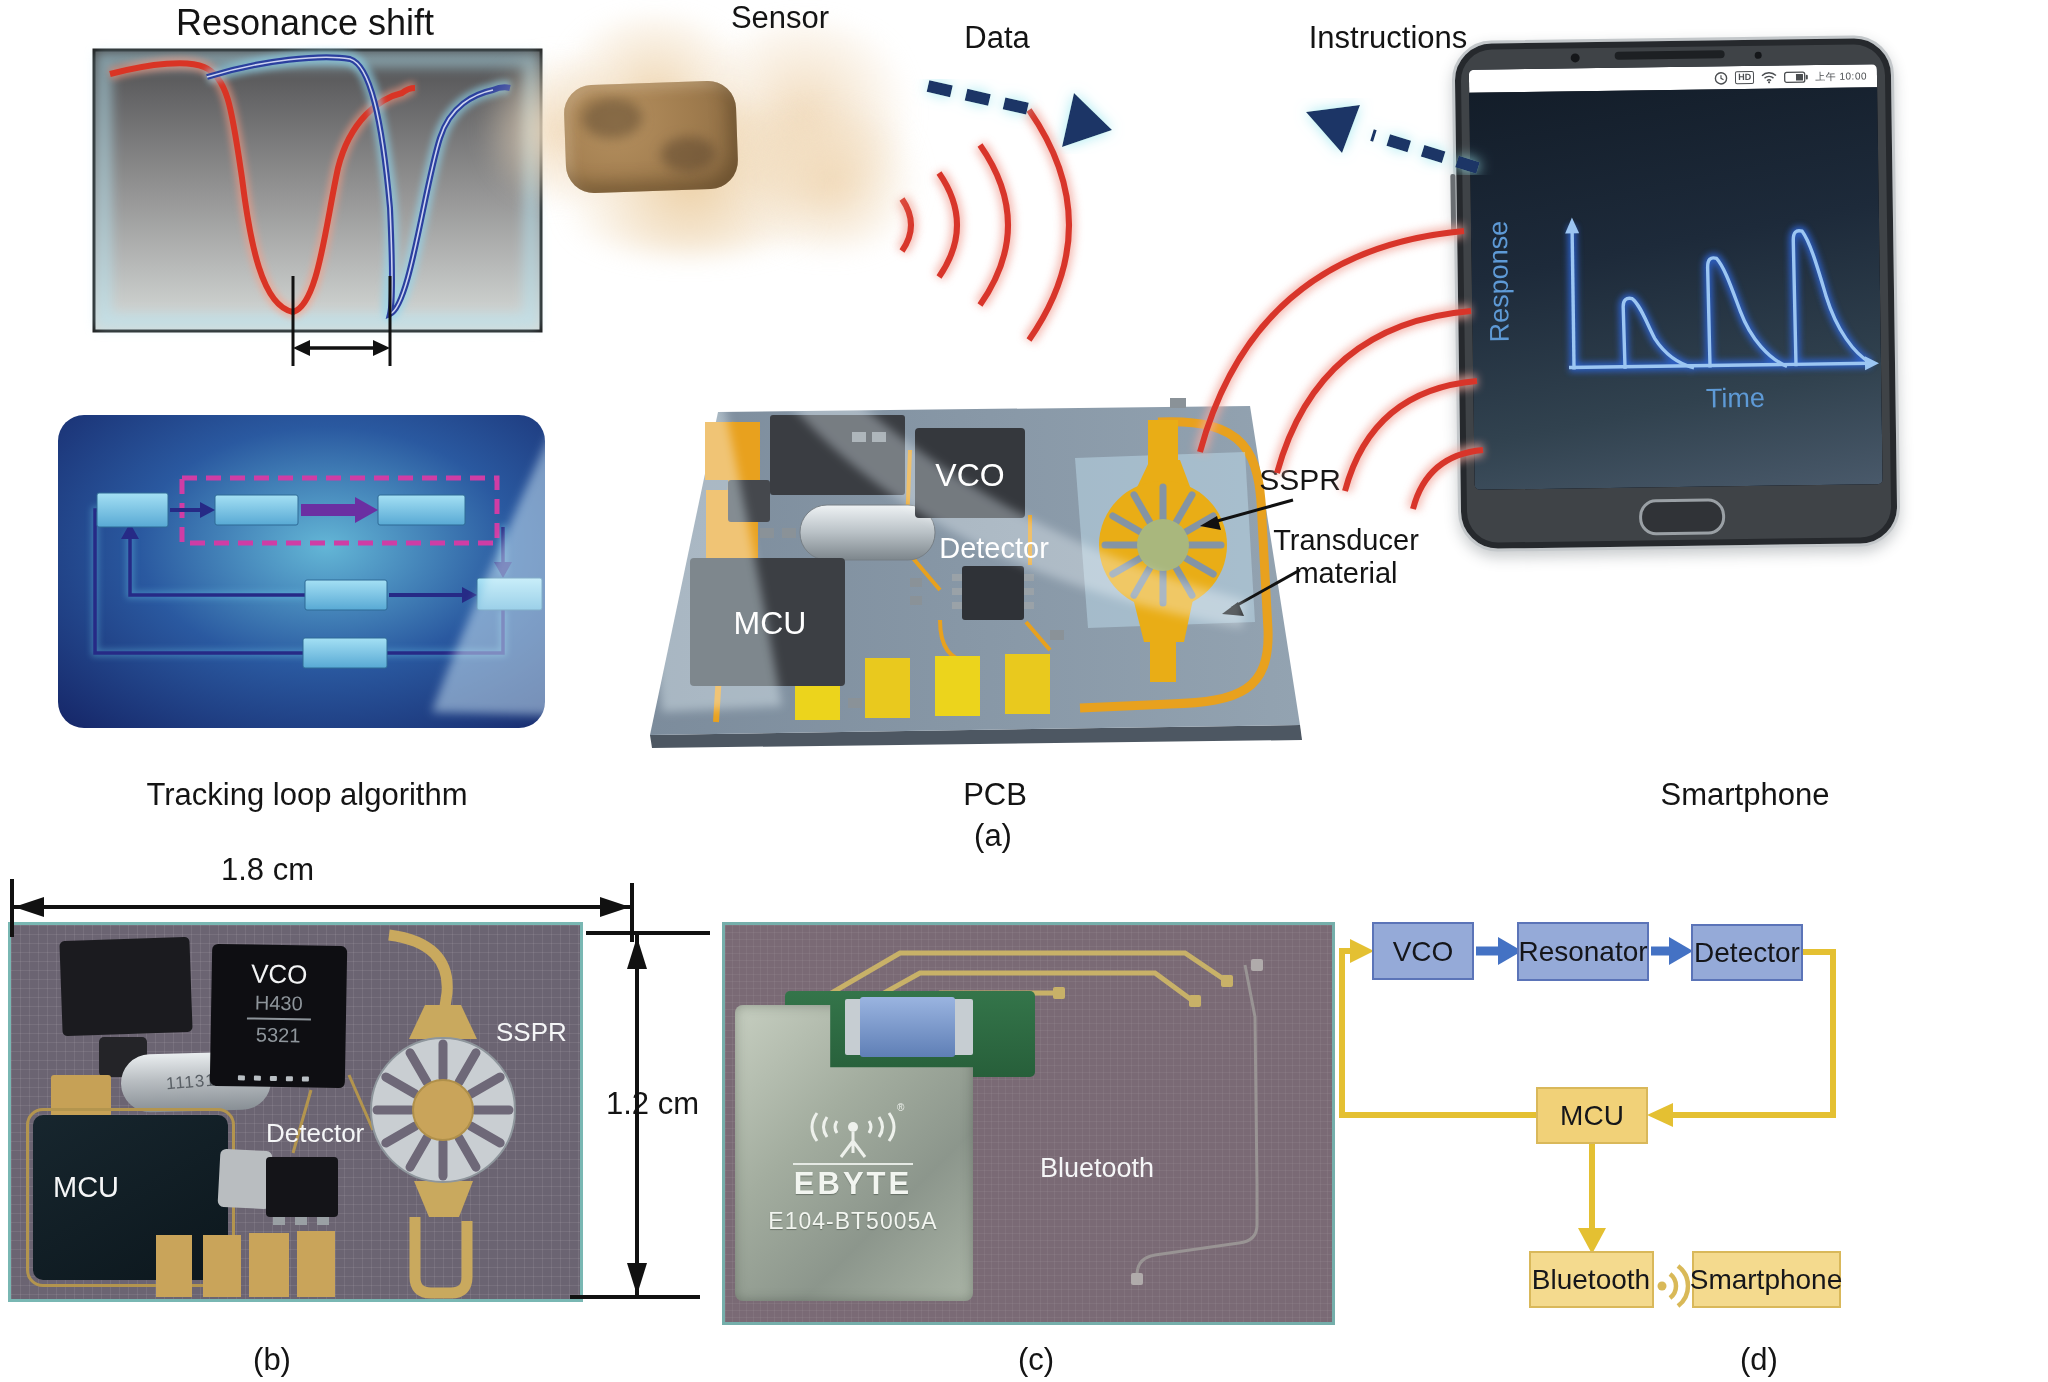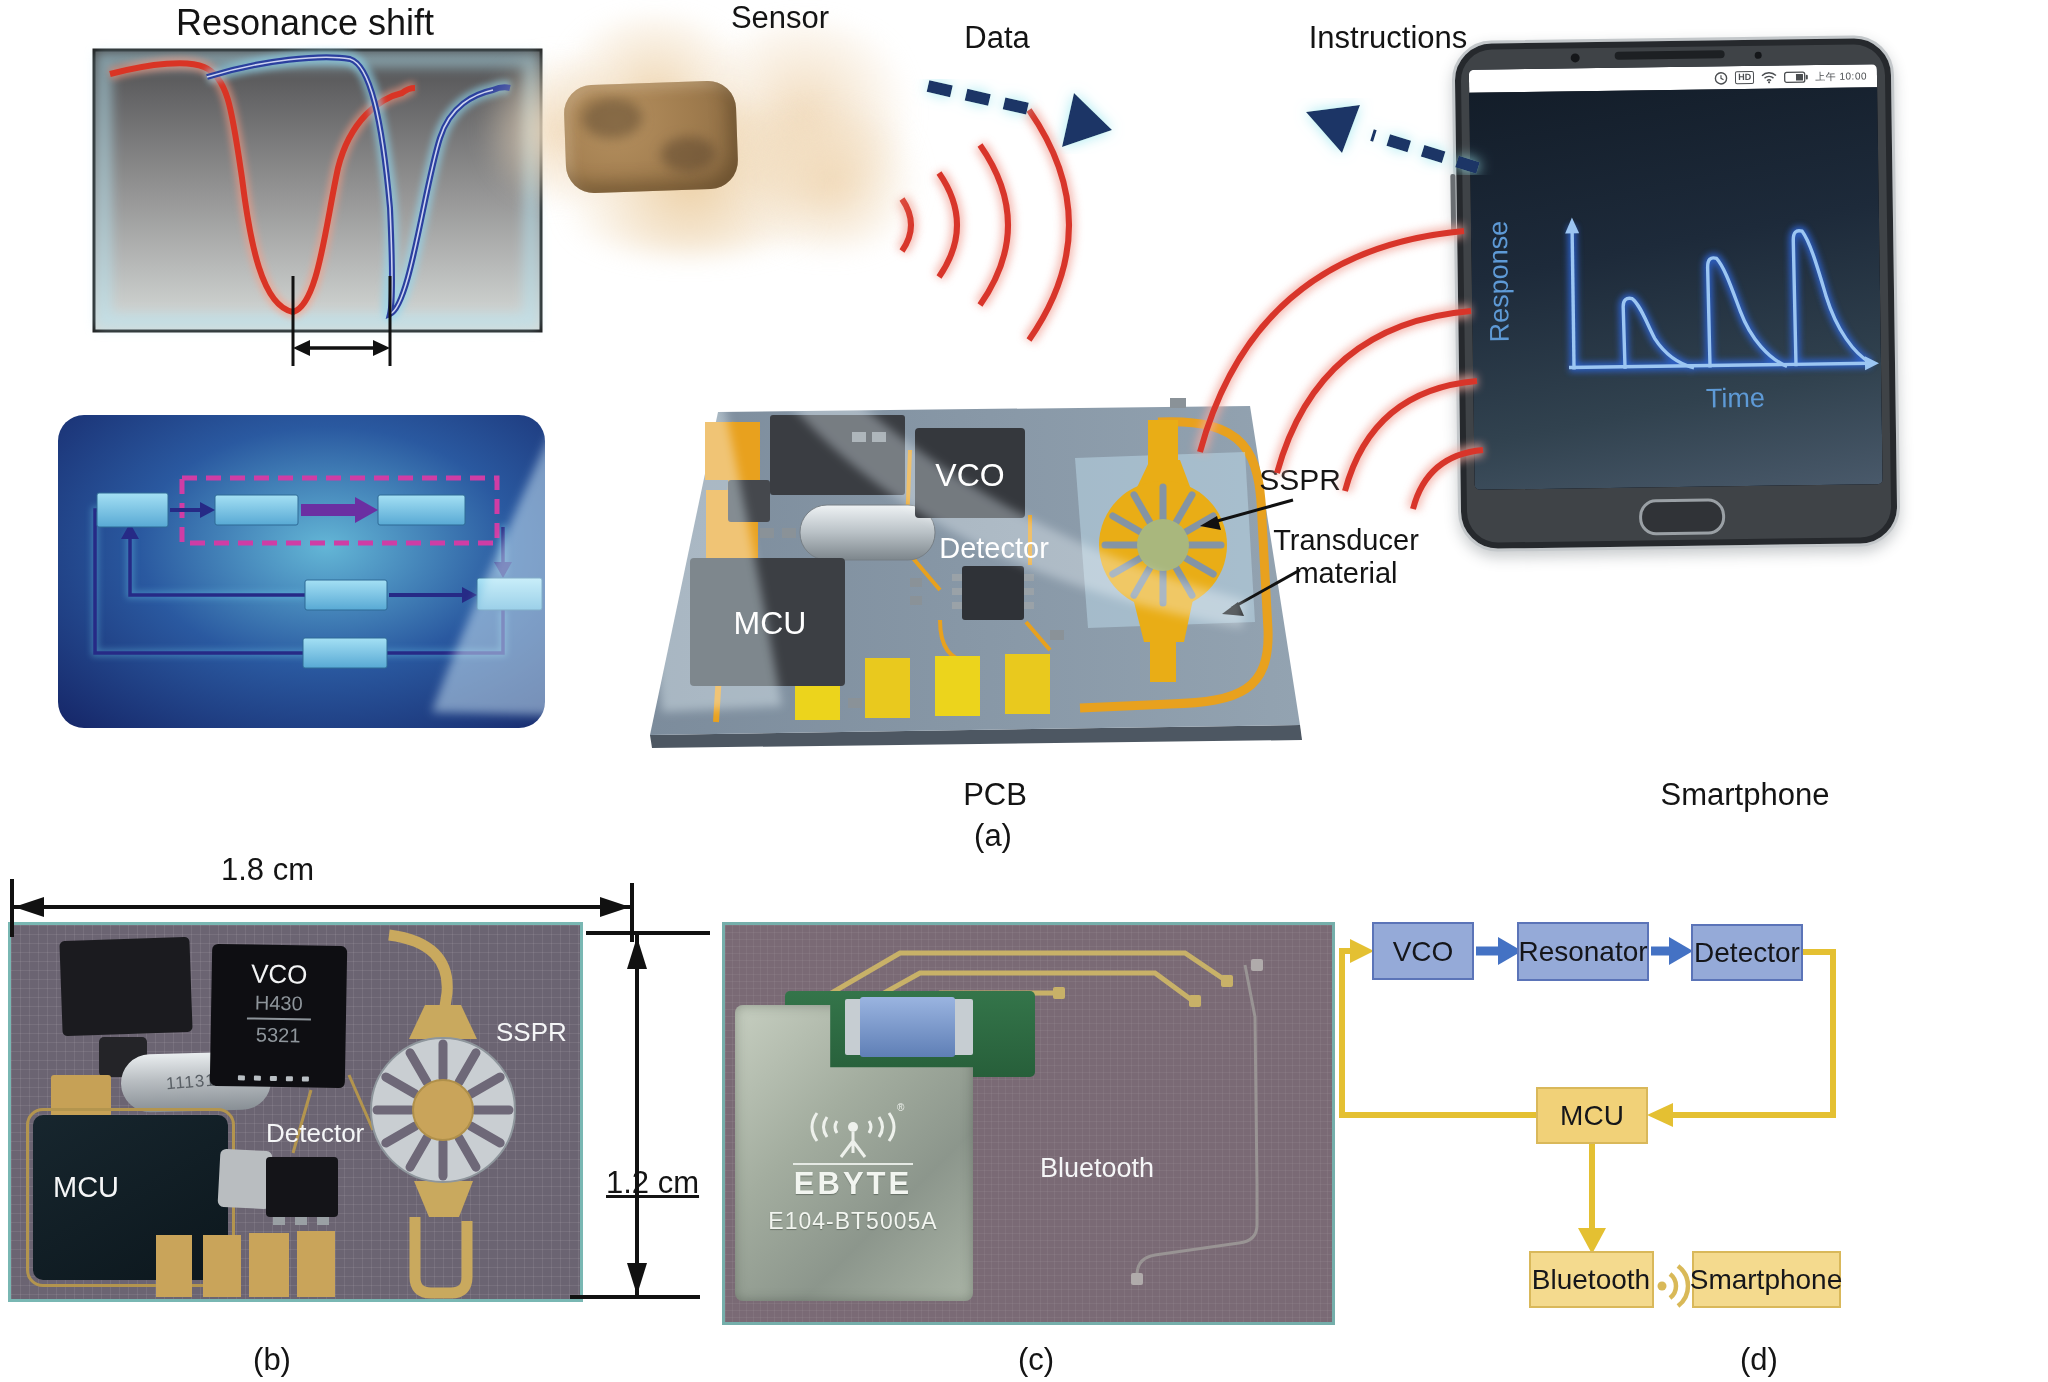--- a/index.html
+++ b/index.html
@@ -137,20 +137,21 @@
 
     <line x1="112" y1="95" x2="146" y2="95" stroke="#262a86" stroke-width="4"></line>
     <polygon points="157,95 142,87 142,103" fill="#262a86"></polygon>
     <g>
       <rect x="243" y="89" width="54" height="12" fill="#6b2fa2"></rect>
       <polygon points="297,82 320,95 297,108" fill="#6b2fa2"></polygon>
     </g>
     <line x1="331" y1="180" x2="407" y2="180" stroke="#262a86" stroke-width="4"></line>
     <polygon points="419,180 404,172 404,188" fill="#262a86"></polygon>
   </svg>
+  <div class="lbl ctr" style="left:307px;top:777px;">Tracking loop algorithm</div>
 
   <svg class="abs" style="left:610px;top:390px;" width="800" height="360" viewBox="0 0 800 360">
     <defs>
       <linearGradient id="boardg" x1="0" y1="0" x2="1" y2="0">
         <stop offset="0" stop-color="#7c8c9c"></stop>
           <stop offset="1" stop-color="#93a3b1"></stop>
       </linearGradient>
       <linearGradient id="metg" x1="0" y1="0" x2="0" y2="1">
         <stop offset="0" stop-color="#eef2f4"></stop>
           <stop offset="0.5" stop-color="#b9c1c6"></stop>
@@ -444,21 +445,21 @@
           <rect x="192" y="310" width="38" height="62"></rect>
         <rect x="238" y="308" width="40" height="64"></rect>
           <rect x="286" y="306" width="38" height="66"></rect>
       </g>
     </svg>
     <span class="wlbl" style="left:485px;top:92px;font-size:26px;">SSPR</span>
     <span class="wlbl" style="left:255px;top:193px;font-size:26px;">Detector</span>
   </div>
 
   <div class="lbl" style="left:221px;top:852px;">1.8 cm</div>
-  <div class="lbl" style="left:606px;top:1165px;text-decoration:underline;">1.2 cm</div>
+  <div class="lbl" style="left:606px;top:1086px;">1.2 cm</div>
   <svg class="abs" style="left:0;top:845px;pointer-events:none;" width="740" height="470">
     <g stroke="#111" stroke-width="4" fill="#111">
       <line x1="12" y1="62" x2="632" y2="62"></line>
       <line x1="12" y1="34" x2="12" y2="92"></line>
       <line x1="632" y1="38" x2="632" y2="97"></line>
       <polygon points="14,62 44,52 44,72" stroke="none"></polygon>
       <polygon points="630,62 600,52 600,72" stroke="none"></polygon>
       <line x1="637" y1="90" x2="637" y2="452"></line>
       <line x1="586" y1="88" x2="710" y2="88"></line>
       <line x1="570" y1="452" x2="700" y2="452"></line>

